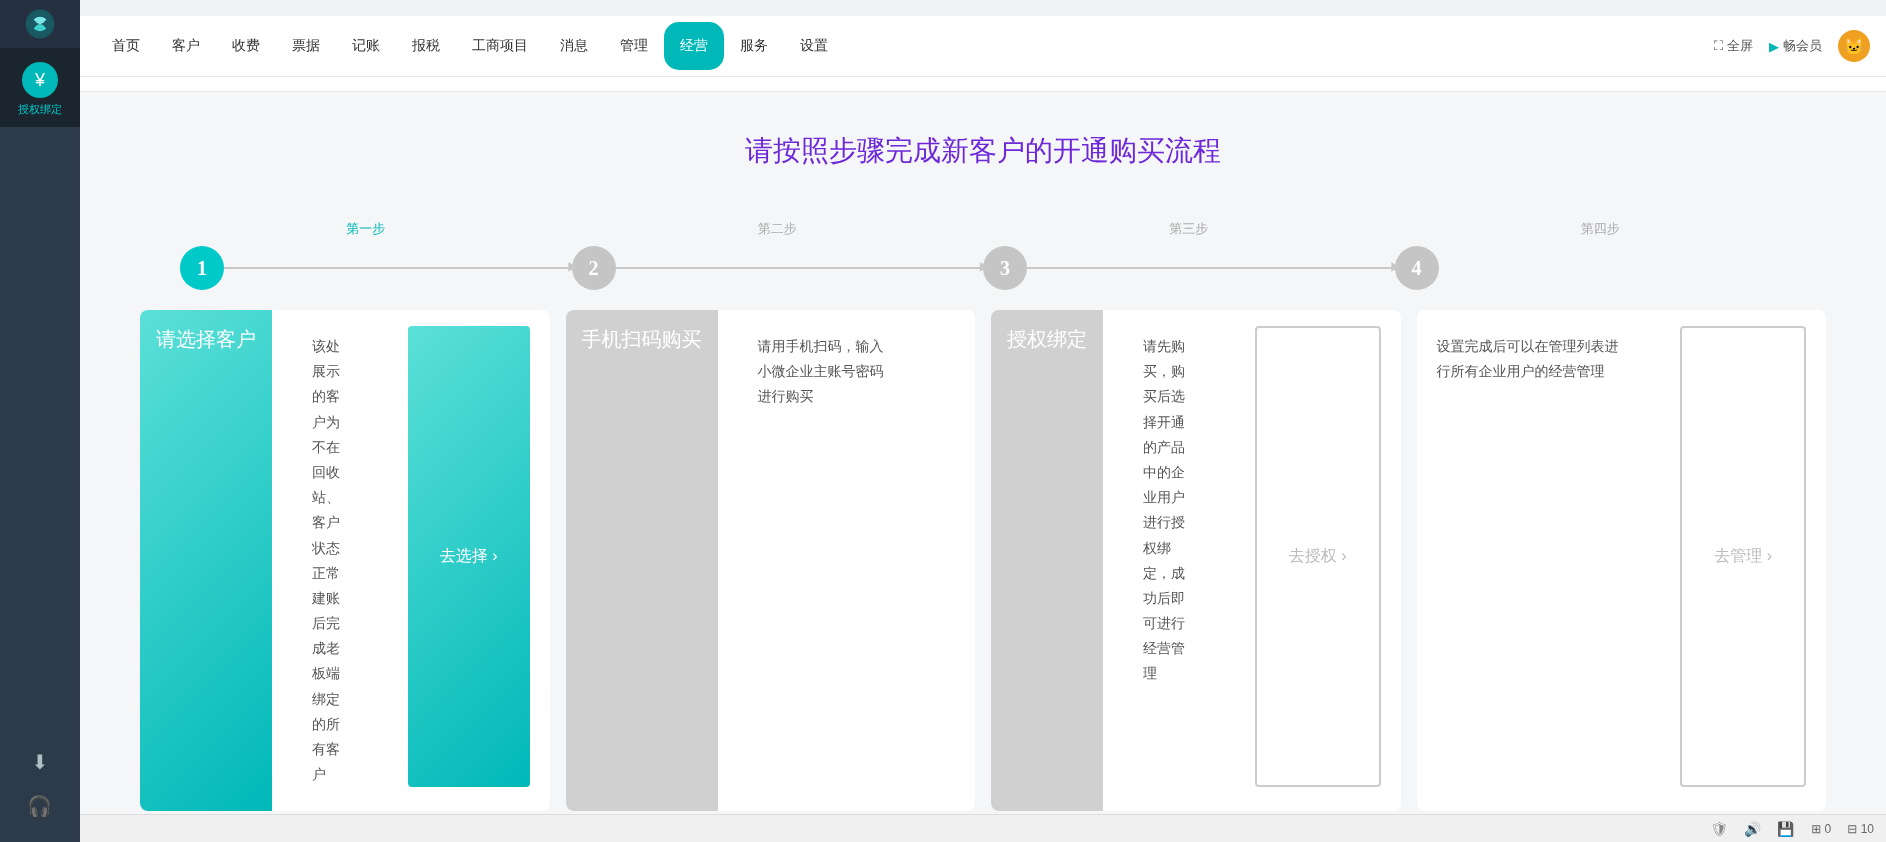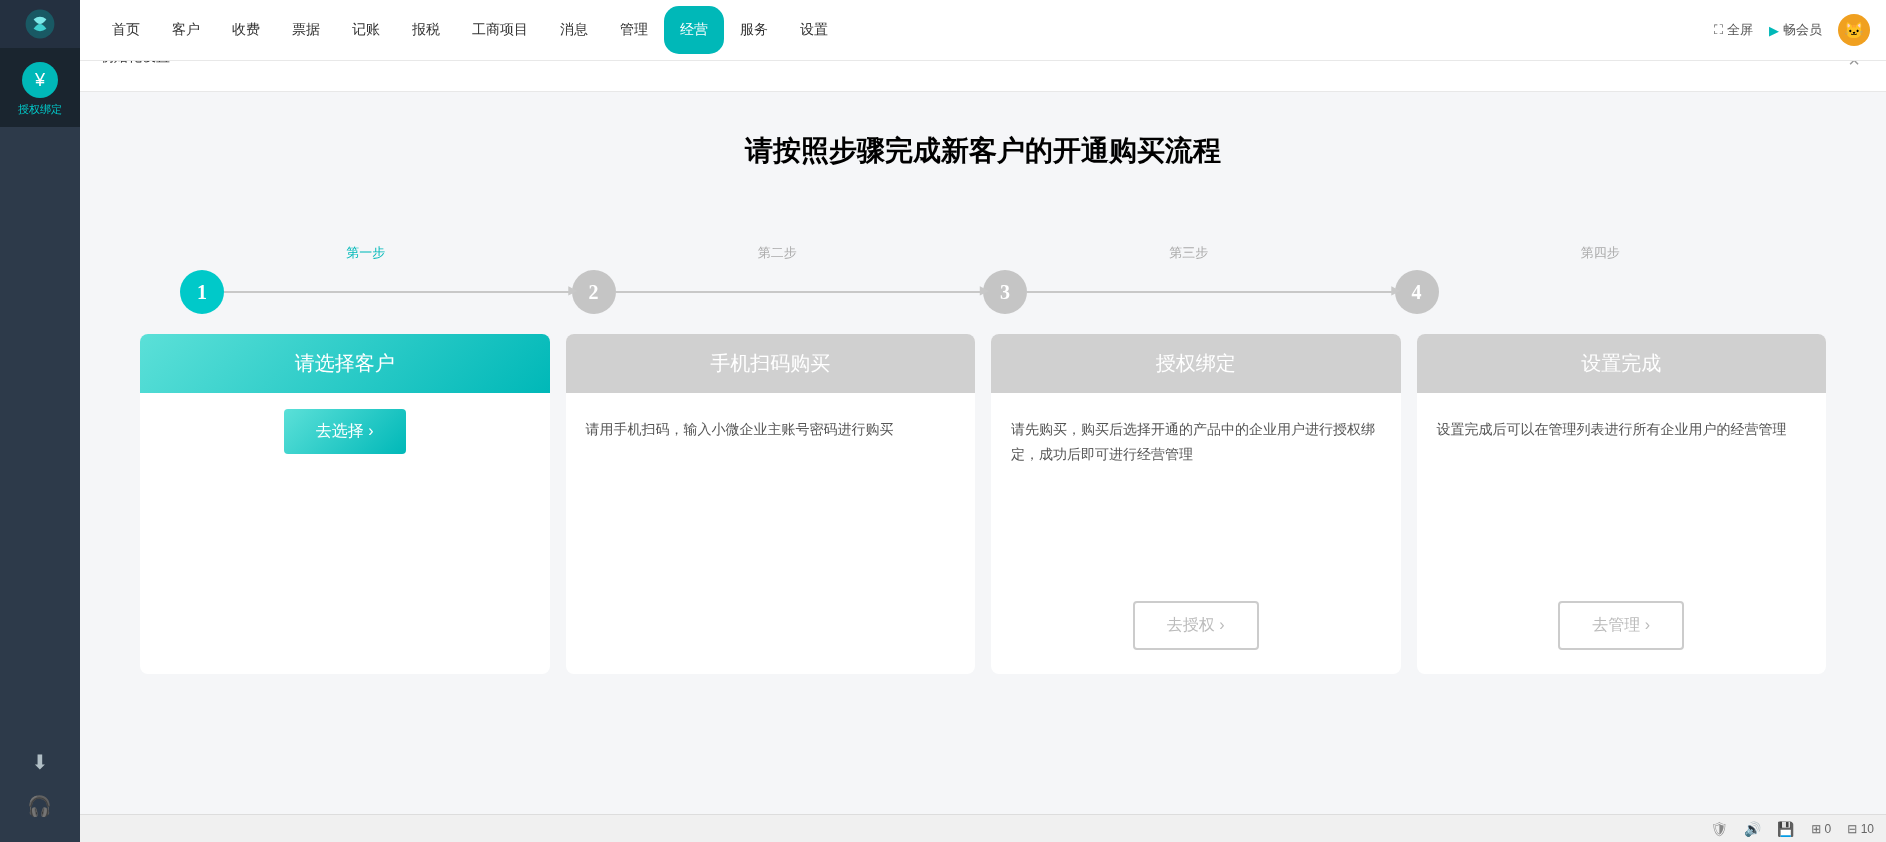--- a/index.html
+++ b/index.html
@@ -7,21 +7,21 @@
 
     
     .top-nav {
       height: 61px;
       background: #fff;
       display: flex;
       align-items: center;
       padding: 4px 16px;
       border-bottom: 1px solid #e8e8e8;
       position: fixed;
-      top: 0; left: 80px; right: 0;
+      top: 16px; left: 80px; right: 0;
       z-index: 100;
     }
     .top-nav-item {
       padding: 0 16px;
       height: 48px;
       display: flex;
       align-items: center;
       cursor: pointer;
       font-size: 14px;
       color: #333;
@@ -162,39 +162,40 @@
       justify-content: center;
     }
 
     
     .content {
       padding: 40px 60px 40px;
     }
     .page-heading {
       text-align: center;
       font-size: 28px;
-      font-weight: 700;
-      color: #000000;
-      margin-bottom: 74px;
+      font-weight: 400;
+      color: #6d28d9;
+      margin-bottom: 50px;
     }
 
     
     .cards-row {
       display: flex;
       gap: 16px;
       margin-top: 0;
     }
     .card {
       flex: 1;
       background: #fff;
       border-radius: 8px;
       overflow: hidden;
       display: flex;
-      flex-direction: column;
+      flex-direction: row;
       min-height: 340px;
+      gap: 20px;
     }
     .card-header {
       background: #d0d0d0;
       color: #fff;
       text-align: center;
       padding: 16px;
       font-size: 20px;
       font-weight: 500;
     }
     .card-header.active-header {
@@ -408,20 +409,21 @@
           <div class="step-bubble">4</div>
           <div style="flex:1;"></div>
         </div>
       </div>
     </div>
 
     <div class="cards-row">
 
       <div class="card">
         <div class="card-header active-header">请选择客户</div>
+        <div class="card-body">该处展示的客户为不在回收站、客户状态正常建账后完成老板端绑定的所有客户</div>
         <div class="card-footer">
           <button class="btn-action primary">去选择 ›</button>
         </div>
       </div>
 
       <div class="card">
         <div class="card-header">手机扫码购买</div>
         <div class="card-body">请用手机扫码，输入小微企业主账号密码进行购买</div>
         <div class="card-footer">
           
@@ -430,21 +432,20 @@
 
       <div class="card">
         <div class="card-header">授权绑定</div>
         <div class="card-body">请先购买，购买后选择开通的产品中的企业用户进行授权绑定，成功后即可进行经营管理</div>
         <div class="card-footer">
           <button class="btn-action disabled">去授权 ›</button>
         </div>
       </div>
 
       <div class="card">
-        <div class="card-header">设置完成</div>
         <div class="card-body">设置完成后可以在管理列表进行所有企业用户的经营管理</div>
         <div class="card-footer">
           <button class="btn-action disabled">去管理 ›</button>
         </div>
       </div>
     </div>
 
   </div>
 </div>
 

